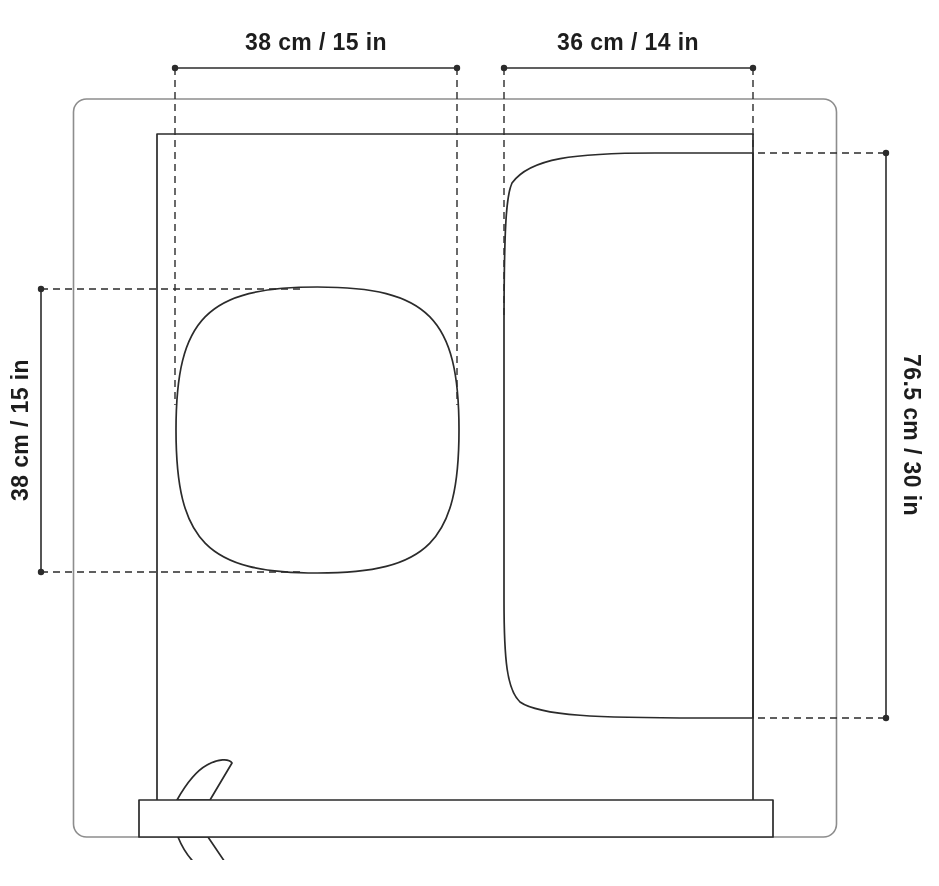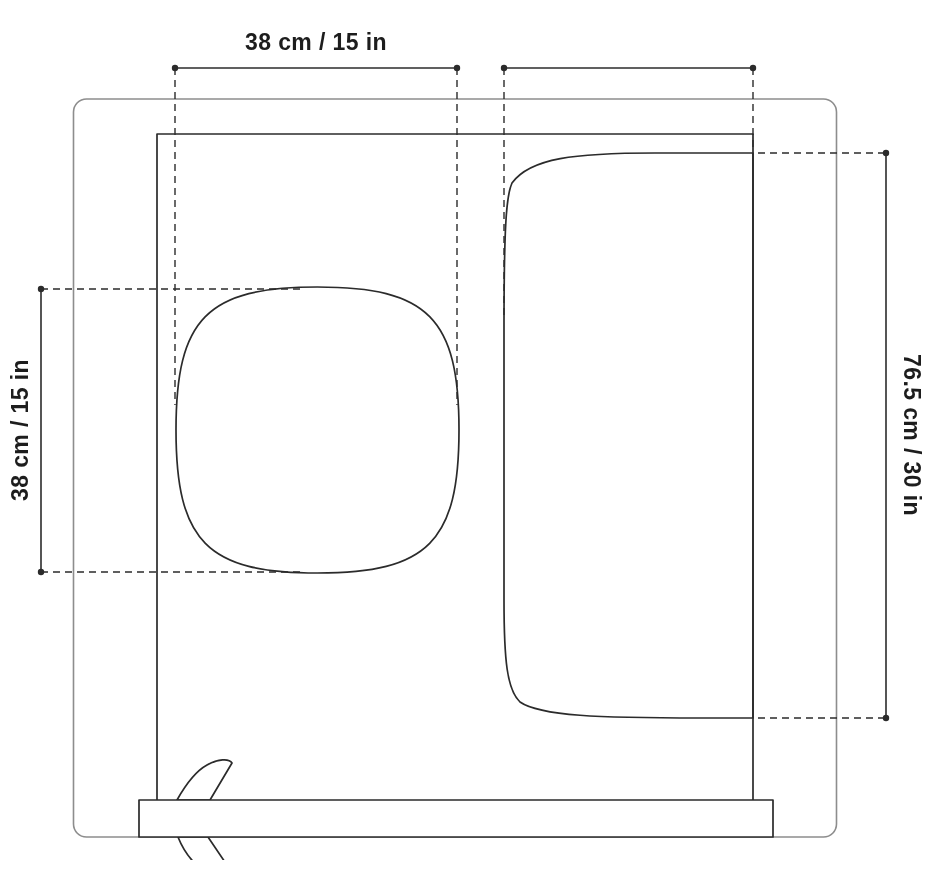--- a/index.html
+++ b/index.html
@@ -119,18 +119,19 @@
 
     <line x1="758" y1="153" x2="886" y2="153" class="dash"></line>
     <line x1="758" y1="718" x2="886" y2="718" class="dash"></line>
     <line x1="886" y1="153" x2="886" y2="718" class="dim"></line>
     <circle cx="886" cy="153" r="3.2" class="dot"></circle>
     <circle cx="886" cy="718" r="3.2" class="dot"></circle>
   </svg>
 
   <div class="dim-label" style="left:316px; top:42px;">38 cm / 15 in</div>
 
+  <div class="dim-label" style="left:628px; top:42px;">36 cm / 14 in</div>
 
   <div class="dim-label rot-ccw" style="left:20px; top:430px;">38 cm / 15 in</div>
 
   <div class="dim-label rot-cw" style="left:911px; top:435px;">76.5 cm / 30 in</div>
 
 </div>
 
 </body></html>

